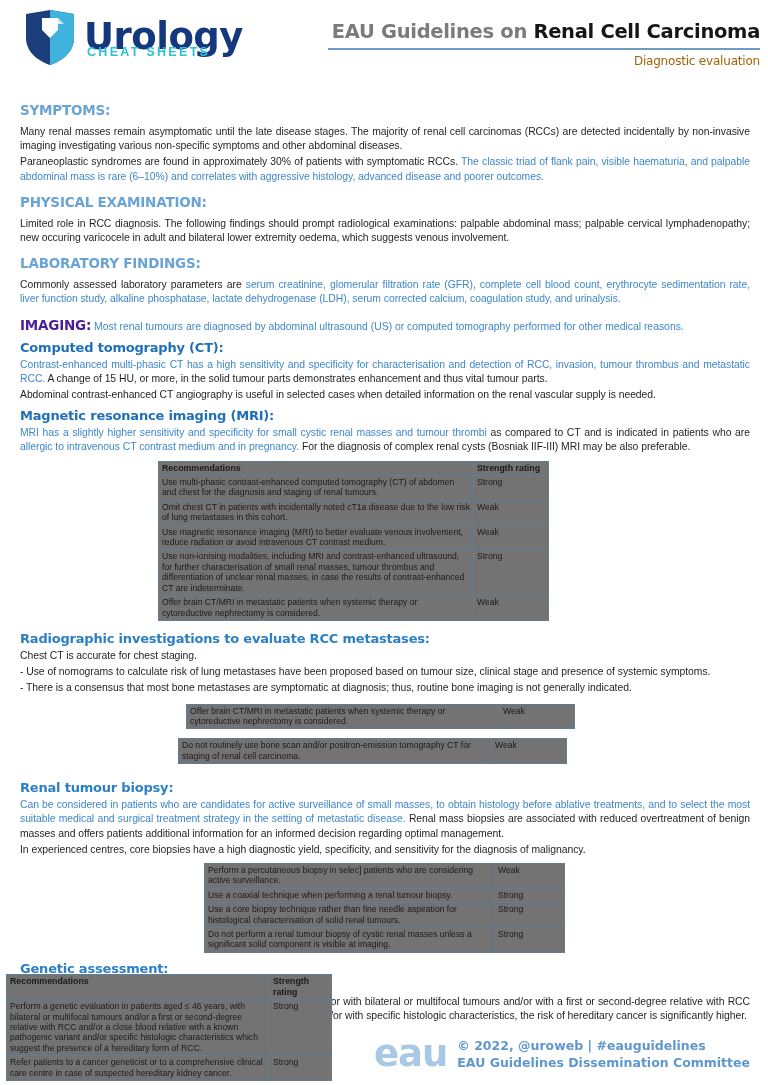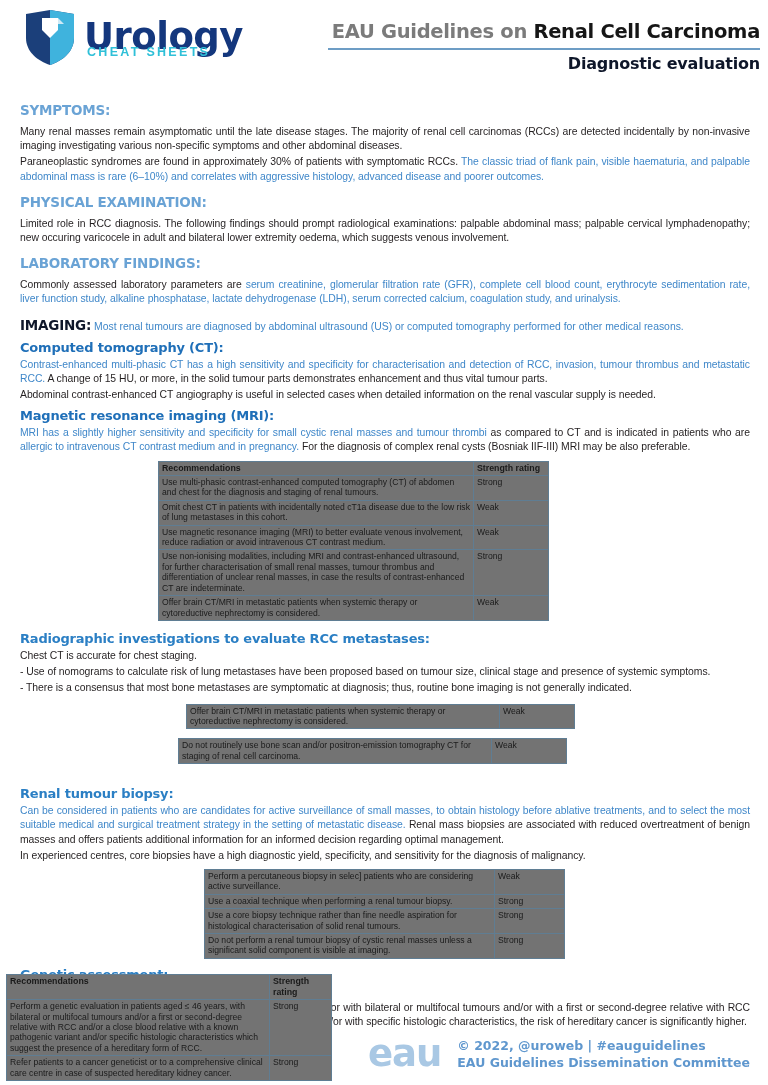--- a/index.html
+++ b/index.html
@@ -85,23 +85,23 @@
   .title-gray { color: #7b7b7b; }
   .title-black { color: #161616; text-align: right; }
   .title-rule {
     height: 2px;
     background: #6d9dc5;
     margin-top: 5px;
     margin-bottom: 4px;
   }
   .title-sub {
     font-family: "DejaVu Sans", sans-serif;
-    font-size: 16px;
-    font-weight: bold;
-    color: #0f172a;
+    font-size: 12px;
+    font-weight: normal;
+    color: #a16207;
     letter-spacing: -0.2px;
   }
 
   
   .page {
     position: relative;
     padding: 0 18px;
   }
   h2.sec {
     font-family: "DejaVu Sans", sans-serif;
@@ -129,21 +129,21 @@
     text-align: justify;
     color: #231f20;
     letter-spacing: -0.05px;
   }
   p.body.nojust { text-align: left; }
   .bl { color: #3f87c9; }
   .inline-head {
     font-family: "DejaVu Sans", sans-serif;
     font-size: 13.5px;
     font-weight: bold;
-    color: #0f172a;
+    color: #4c1d95;
     letter-spacing: -0.2px;
   }
   .imaging-line {
     margin: 9px 0 2px 2px;
   }
   .imaging-line .inline-rest {
     font-size: 10.4px;
     color: #3f87c9;
   }
 
@@ -185,21 +185,21 @@
     position: absolute;
     left: 6px;
     bottom: 4px;
   }
   .footer-brand {
     position: absolute;
     right: 18px;
     bottom: 14px;
     display: flex;
     align-items: center;
-    gap: 16px;
+    gap: 10px;
     justify-content: space-between;
   }
   .eau-logo {
     font-family: "DejaVu Sans", sans-serif;
     font-size: 37px;
     font-weight: bold;
     color: #a9c8e4;
     line-height: 34px;
     letter-spacing: -1px;
   }
@@ -319,21 +319,21 @@
         <col style="width:75px">
       </colgroup>
     <tbody>
       <tr>
         <td>Do not routinely use bone scan and/or positron-emission tomography CT for staging of renal cell carcinoma.</td>
         <td>Weak</td>
       </tr>
     </tbody>
   </table>
 
-  <h3 class="sub" style="margin-top:22px;color:#2b7fc4;">Renal tumour biopsy:</h3>
+  <h3 class="sub" style="margin-top:16px;color:#2b7fc4;">Renal tumour biopsy:</h3>
   <p class="body"><span class="bl">Can be considered in patients who are candidates for active surveillance of small masses, to obtain histology before ablative treatments, and to select the most suitable medical and surgical treatment strategy in the setting of metastatic disease. </span><span>Renal mass biopsies are associated with reduced overtreatment of benign masses and offers patients additional information for an informed decision regarding optimal management.</span></p>
   <p class="body nojust">In experienced centres, core biopsies have a high diagnostic yield, specificity, and sensitivity for the diagnosis of malignancy.</p>
 
   <table class="rec tbl-biopsy">
     <colgroup>
         <col style="width:290px">
         <col style="width:70px">
       </colgroup>
     <tbody>
       <tr>

